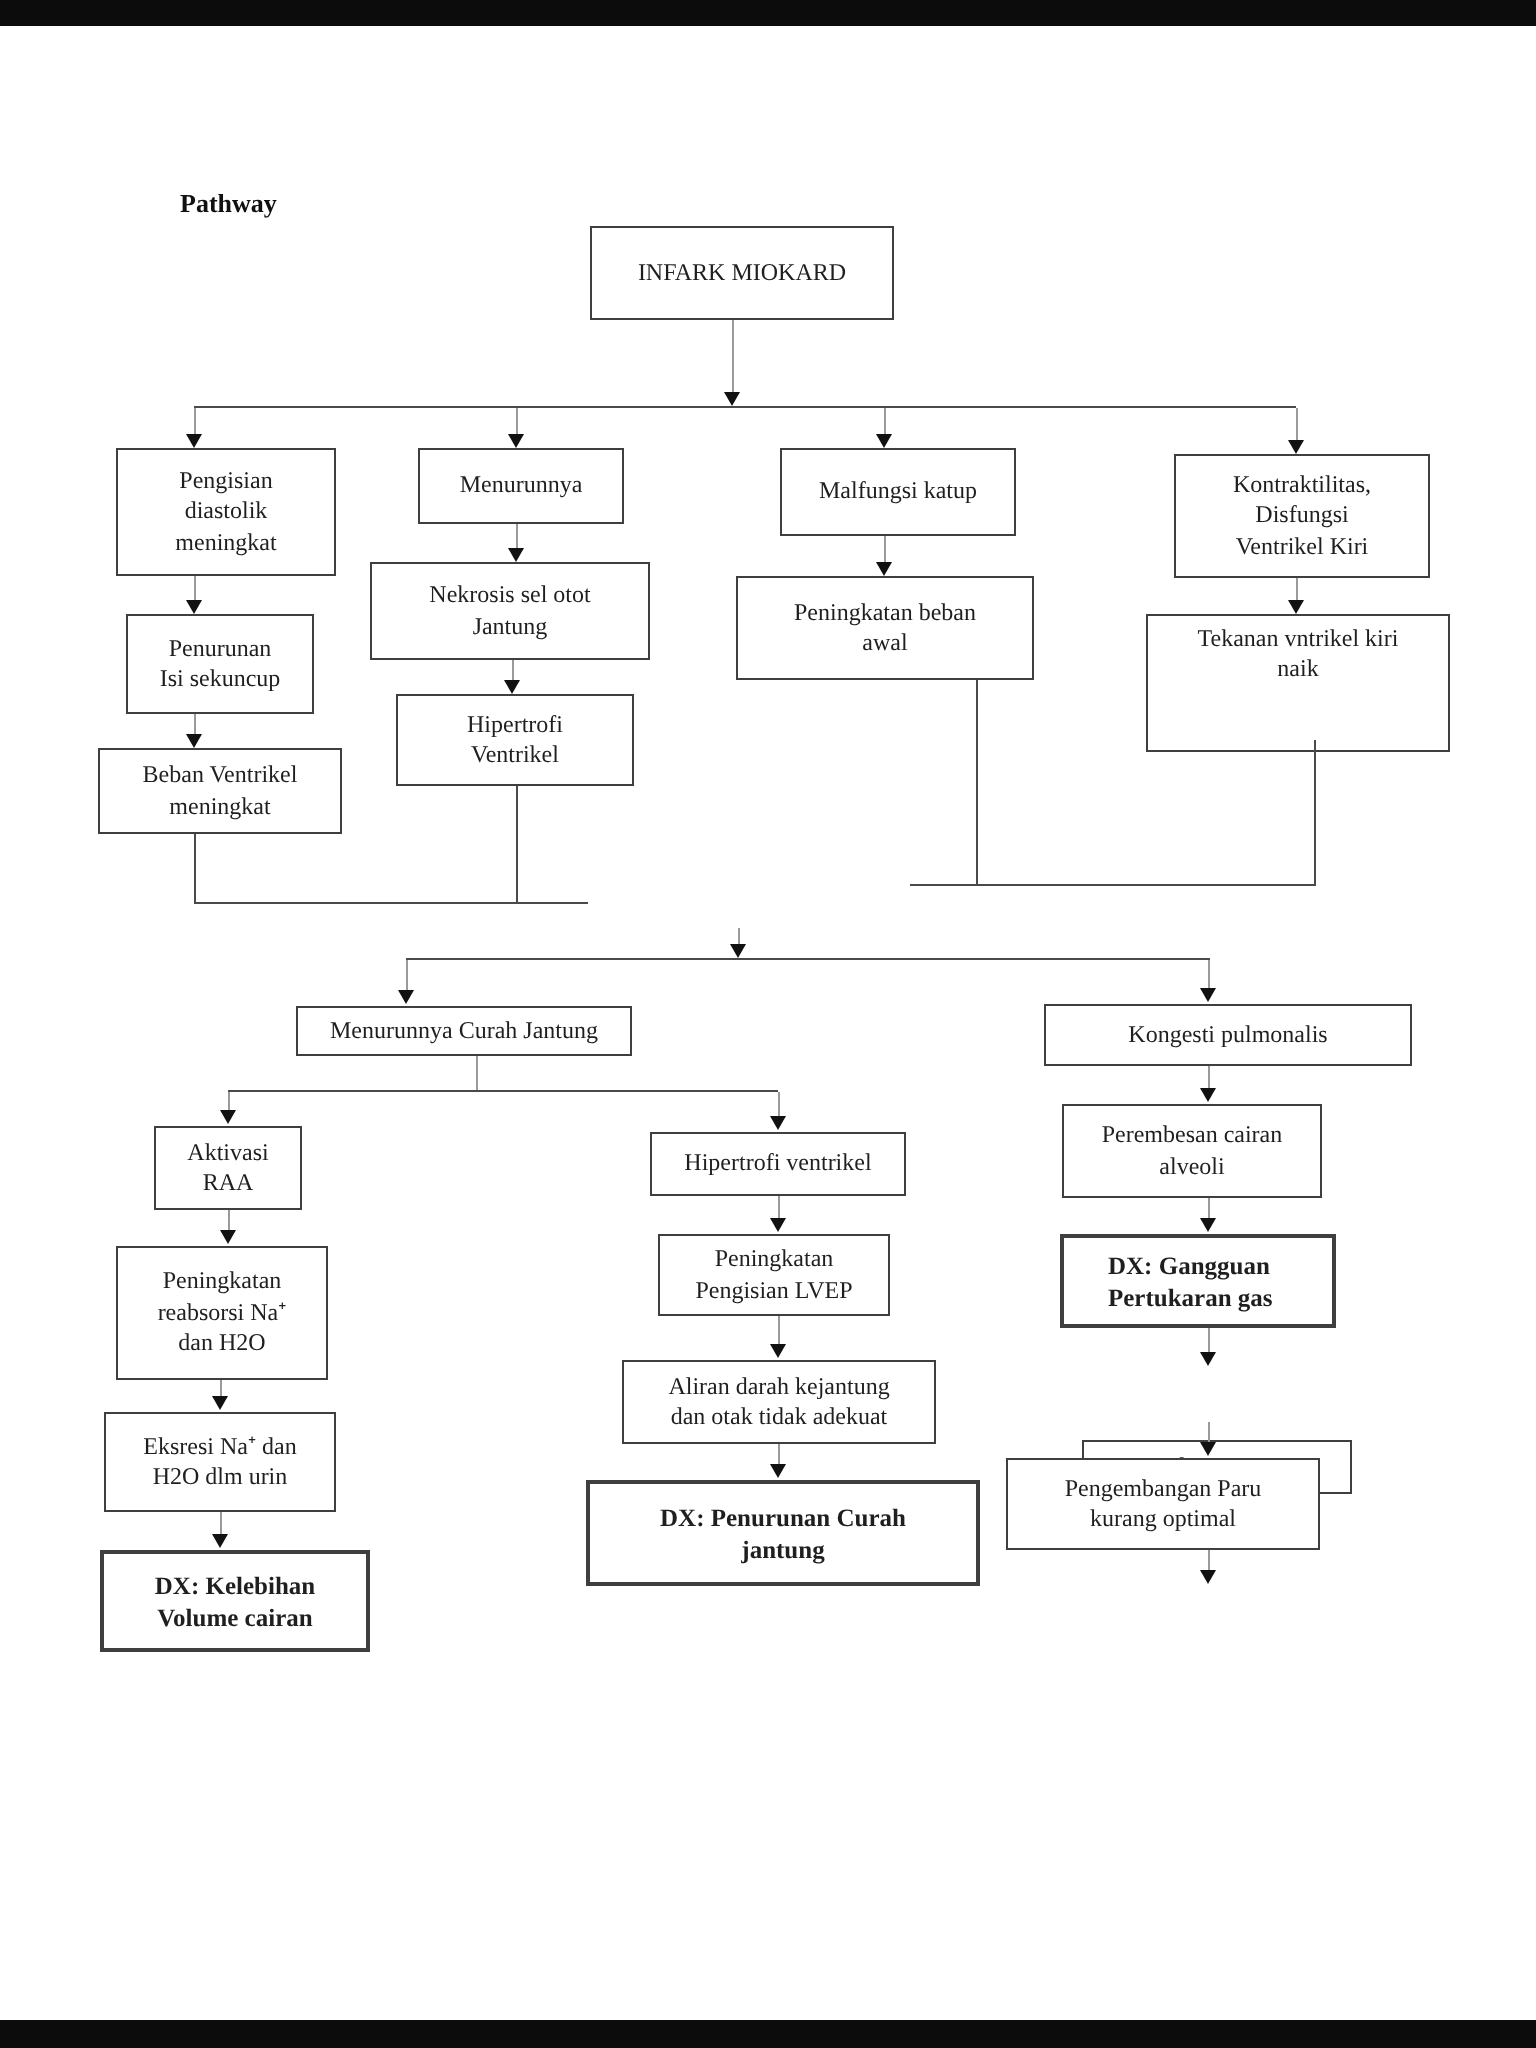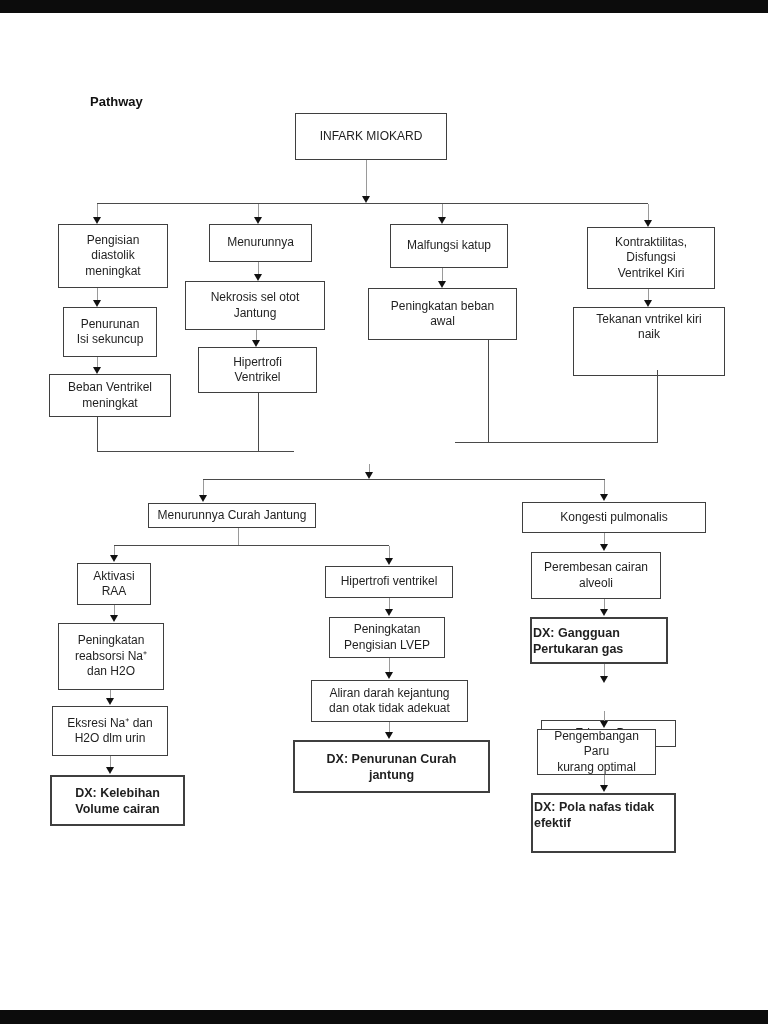--- a/index.html
+++ b/index.html
@@ -1,31 +1,31 @@
 <!DOCTYPE html>
 <html><head>
 <meta charset="utf-8">
 <style>
   html,body{margin:0;padding:0;background:#ffffff;}
   #canvas{
     position:relative;width:768px;height:1024px;background:#ffffff;overflow:hidden;
-    font-family:Liberation Sans, sans-serif;color:#1a1a1a;
+    font-family:Liberation Serif, serif;color:#1a1a1a;
   }
   .bar{position:absolute;left:0;width:768px;background:#0c0c0c;}
   .title{position:absolute;font-weight:bold;font-size:13px;color:#111;}
   .node{
     position:absolute;border:1.4px solid #3f3f3f;background:#fff;
     display:flex;align-items:center;justify-content:center;text-align:center;
     font-size:12px;line-height:1.28;white-space:pre-line;color:#1f1f1f;
     box-sizing:border-box;padding:1px 3px;
   }
   .node.dx{border-width:2px;font-weight:bold;font-size:12.5px;}
   .node.big{font-weight:bold;font-size:14.5px;letter-spacing:0.5px;}
   .node.topalign{align-items:flex-start;padding-top:4px;}
-  .node.leftalign{justify-content:flex-start;text-align:left;padding-left:1px;}
+  .node.leftalign{justify-content:flex-start;text-align:left;padding-left:22px;}
   .vl{position:absolute;width:1.3px;background:#4a4a4a;}
   .vl.lt{background:#9a9a9a;}
   .hl{position:absolute;height:1.3px;background:#4a4a4a;}
   .ah{
     position:absolute;width:0;height:0;
     border-left:4.5px solid transparent;border-right:4.5px solid transparent;
     border-top:7px solid #111;
   }
 </style>
 </head>
@@ -84,24 +84,22 @@
   <div class="node" style="left:311px;top:680px;width:157px;height:42px">Aliran darah kejantung
 dan otak tidak adekuat</div>
   <div class="node dx" style="left:293px;top:740px;width:197px;height:53px">DX: Penurunan Curah
 jantung</div>
 
   <div class="node" style="left:531px;top:552px;width:130px;height:47px">Perembesan cairan
 alveoli</div>
   <div class="node dx leftalign" style="left:530px;top:617px;width:138px;height:47px">DX: Gangguan
 Pertukaran gas</div>
   <div class="node" style="left:541px;top:720px;width:135px;height:27px">Edema Paru</div>
-  <div class="node" style="left:537px;top:729px;width:119px;height:46px">Pengembangan Paru
+  <div class="node" style="left:503px;top:729px;width:157px;height:46px">Pengembangan Paru
 kurang optimal</div>
-  <div class="node dx leftalign topalign" style="left:531px;top:793px;width:145px;height:60px">DX: Pola nafas tidak
-efektif</div>
 
   <div class="vl lt" style="left:366px;top:160px;height:37px"></div>
   <div class="ah" style="left:362px;top:196px"></div>
   <div class="hl" style="left:97px;top:203px;width:551px"></div>
 
   <div class="vl lt" style="left:97px;top:204px;height:14px"></div>
   <div class="ah" style="left:93px;top:217px"></div>
   <div class="vl lt" style="left:258px;top:204px;height:14px"></div>
   <div class="ah" style="left:254px;top:217px"></div>
   <div class="vl lt" style="left:442px;top:204px;height:14px"></div>

